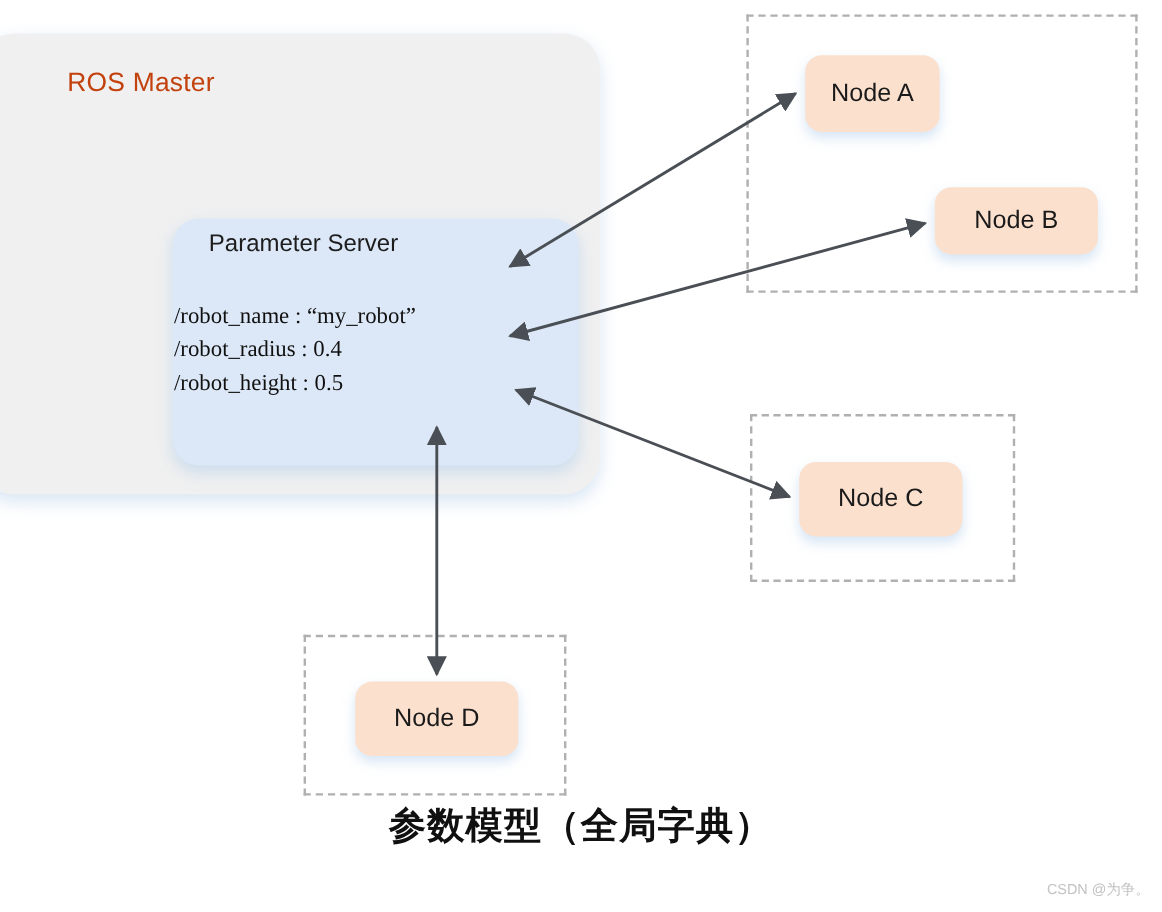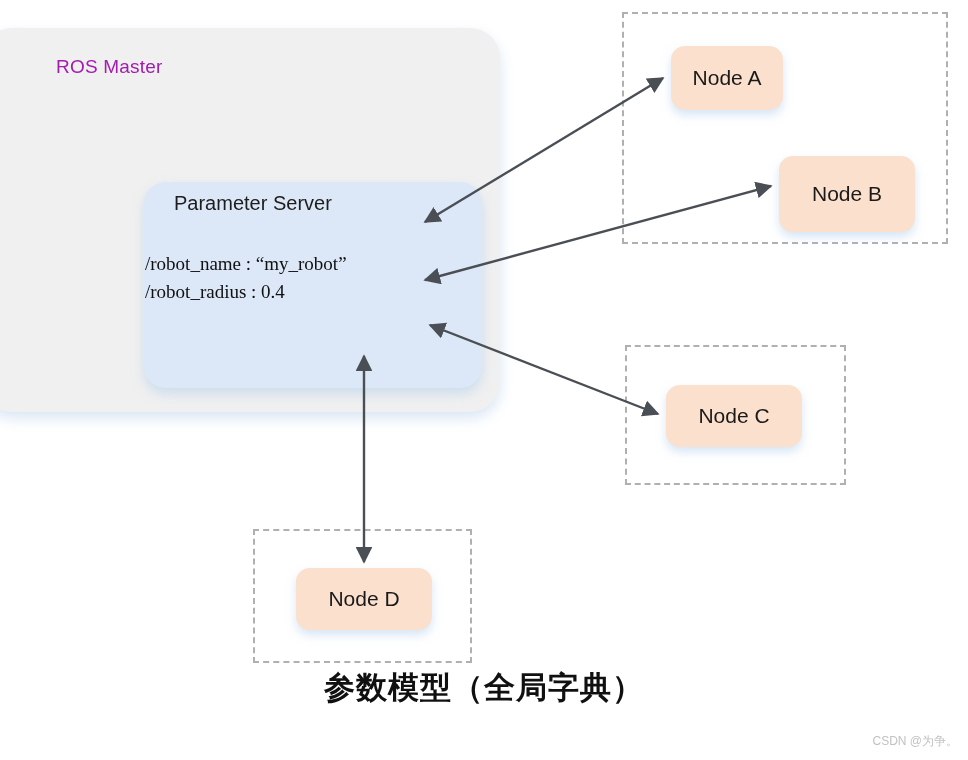--- a/index.html
+++ b/index.html
@@ -27,22 +27,22 @@
     width: 518px;
     height: 384px;
     background: #f0f0f0;
     border-radius: 30px;
     box-shadow: 0 6px 14px rgba(170, 200, 230, 0.45);
   }
   .ros-master-label {
     position: absolute;
     left: 56px;
     top: 56px;
-    font-size: 19px;
-    color: #a21caf;
+    font-size: 22px;
+    color: #c2410c;
     letter-spacing: 0.2px;
     white-space: nowrap;
   }
 
   
   .param-server {
     position: absolute;
     left: 144px;
     top: 182px;
     width: 338px;
@@ -93,21 +93,21 @@
     border-radius: 14px;
     box-shadow: 0 5px 10px rgba(175, 205, 235, 0.5);
     display: flex;
     align-items: center;
     justify-content: center;
     font-size: 21px;
     color: #1a1a1a;
     box-sizing: border-box;
   }
   #node-a { left: 671px; top: 46px;  width: 112px; height: 64px; }
-  #node-b { left: 779px; top: 156px; width: 136px; height: 76px; }
+  #node-b { left: 779px; top: 156px; width: 136px; height: 56px; }
   #node-c { left: 666px; top: 385px; width: 136px; height: 62px; }
   #node-d { left: 296px; top: 568px; width: 136px; height: 62px; }
 
   
   #arrows {
     position: absolute;
     left: 0; top: 0;
     width: 968px;
     height: 760px;
     pointer-events: none;
@@ -142,20 +142,21 @@
 <div id="canvas">
 
   <div class="ros-master"></div>
   <div class="ros-master-label">ROS Master</div>
 
   <div class="param-server"></div>
   <div class="param-server-title">Parameter Server</div>
   <div class="param-list">
     <div>/robot_name : “my_robot”</div>
     <div>/robot_radius : 0.4</div>
+    <div>/robot_height : 0.5</div>
   </div>
 
   <div class="dashed-group" id="group-ab"></div>
   <div class="dashed-group" id="group-c"></div>
   <div class="dashed-group" id="group-d"></div>
 
   <svg id="arrows" viewBox="0 0 968 760" xmlns="http://www.w3.org/2000/svg">
     <defs>
       <marker id="ah-end" viewBox="0 0 10 10" refX="9" refY="5" markerWidth="7" markerHeight="7" orient="auto-start-reverse">
         <path d="M 0 0 L 10 5 L 0 10 z" fill="#4a4f55"></path>

